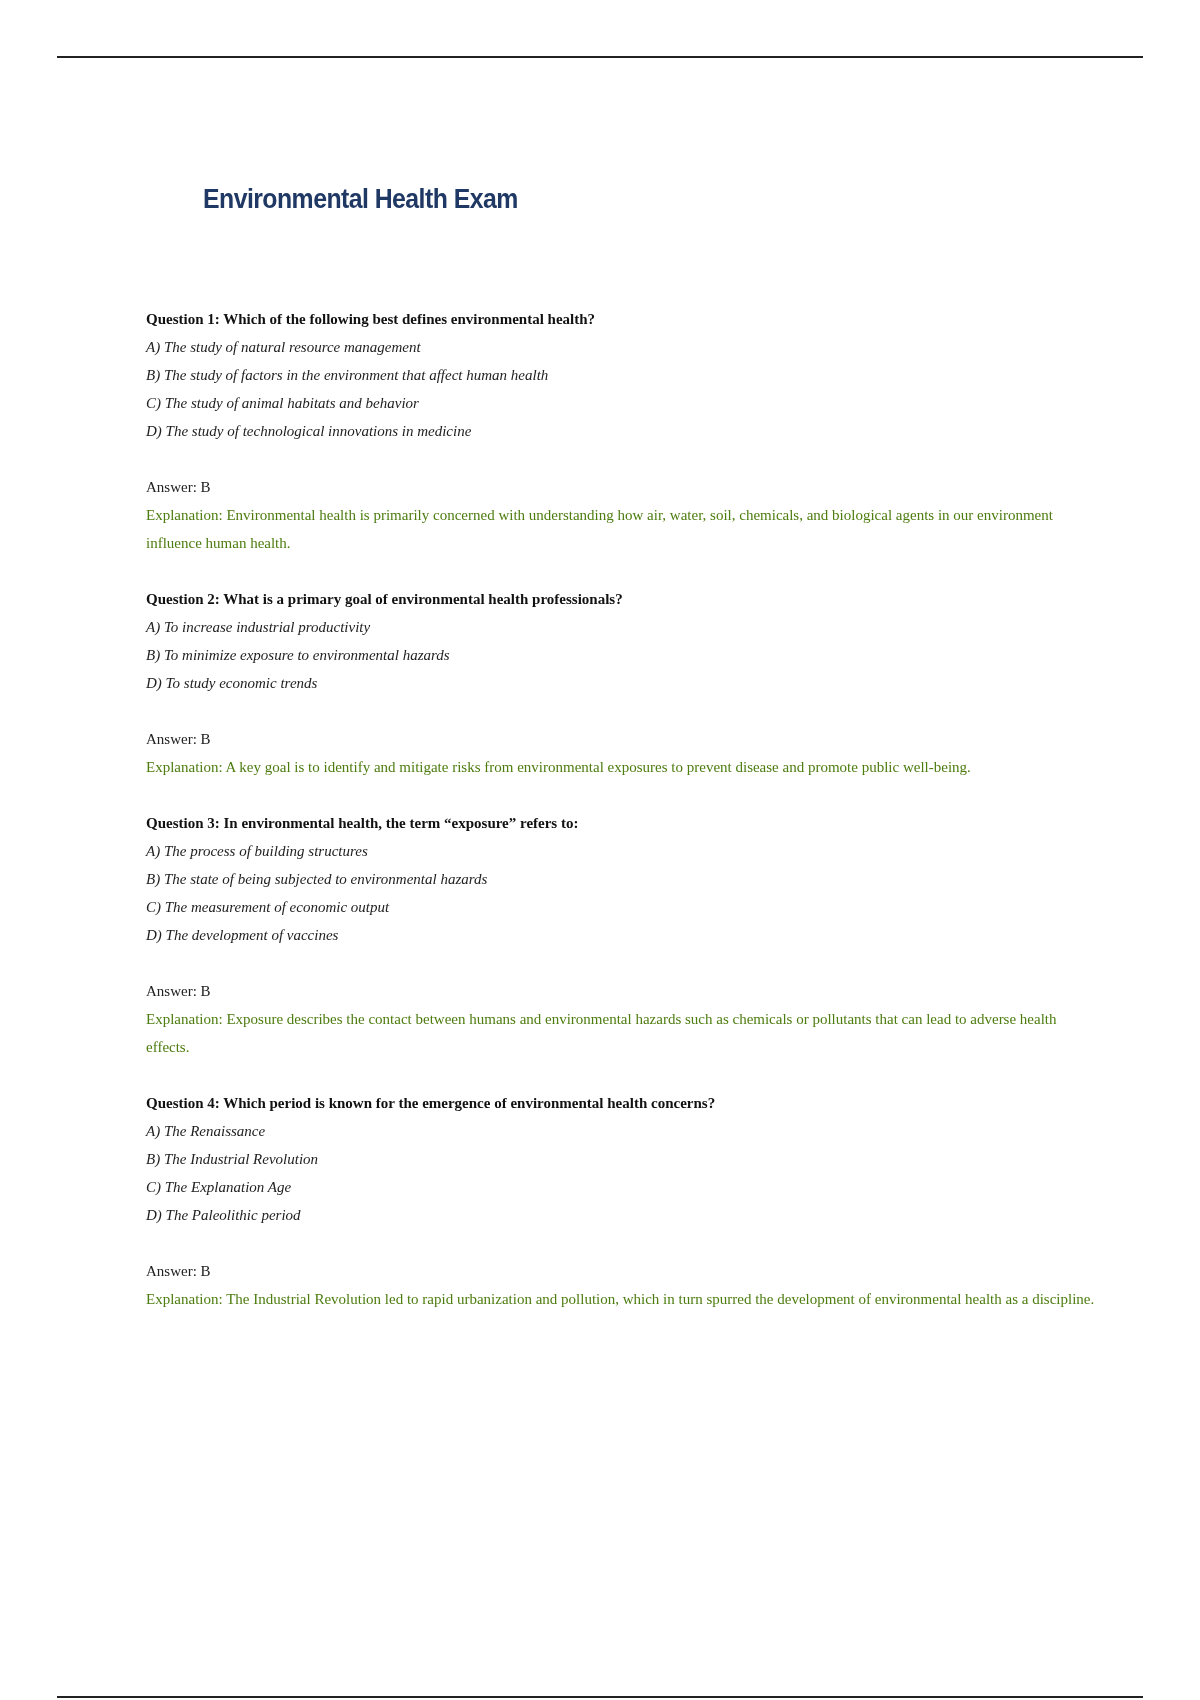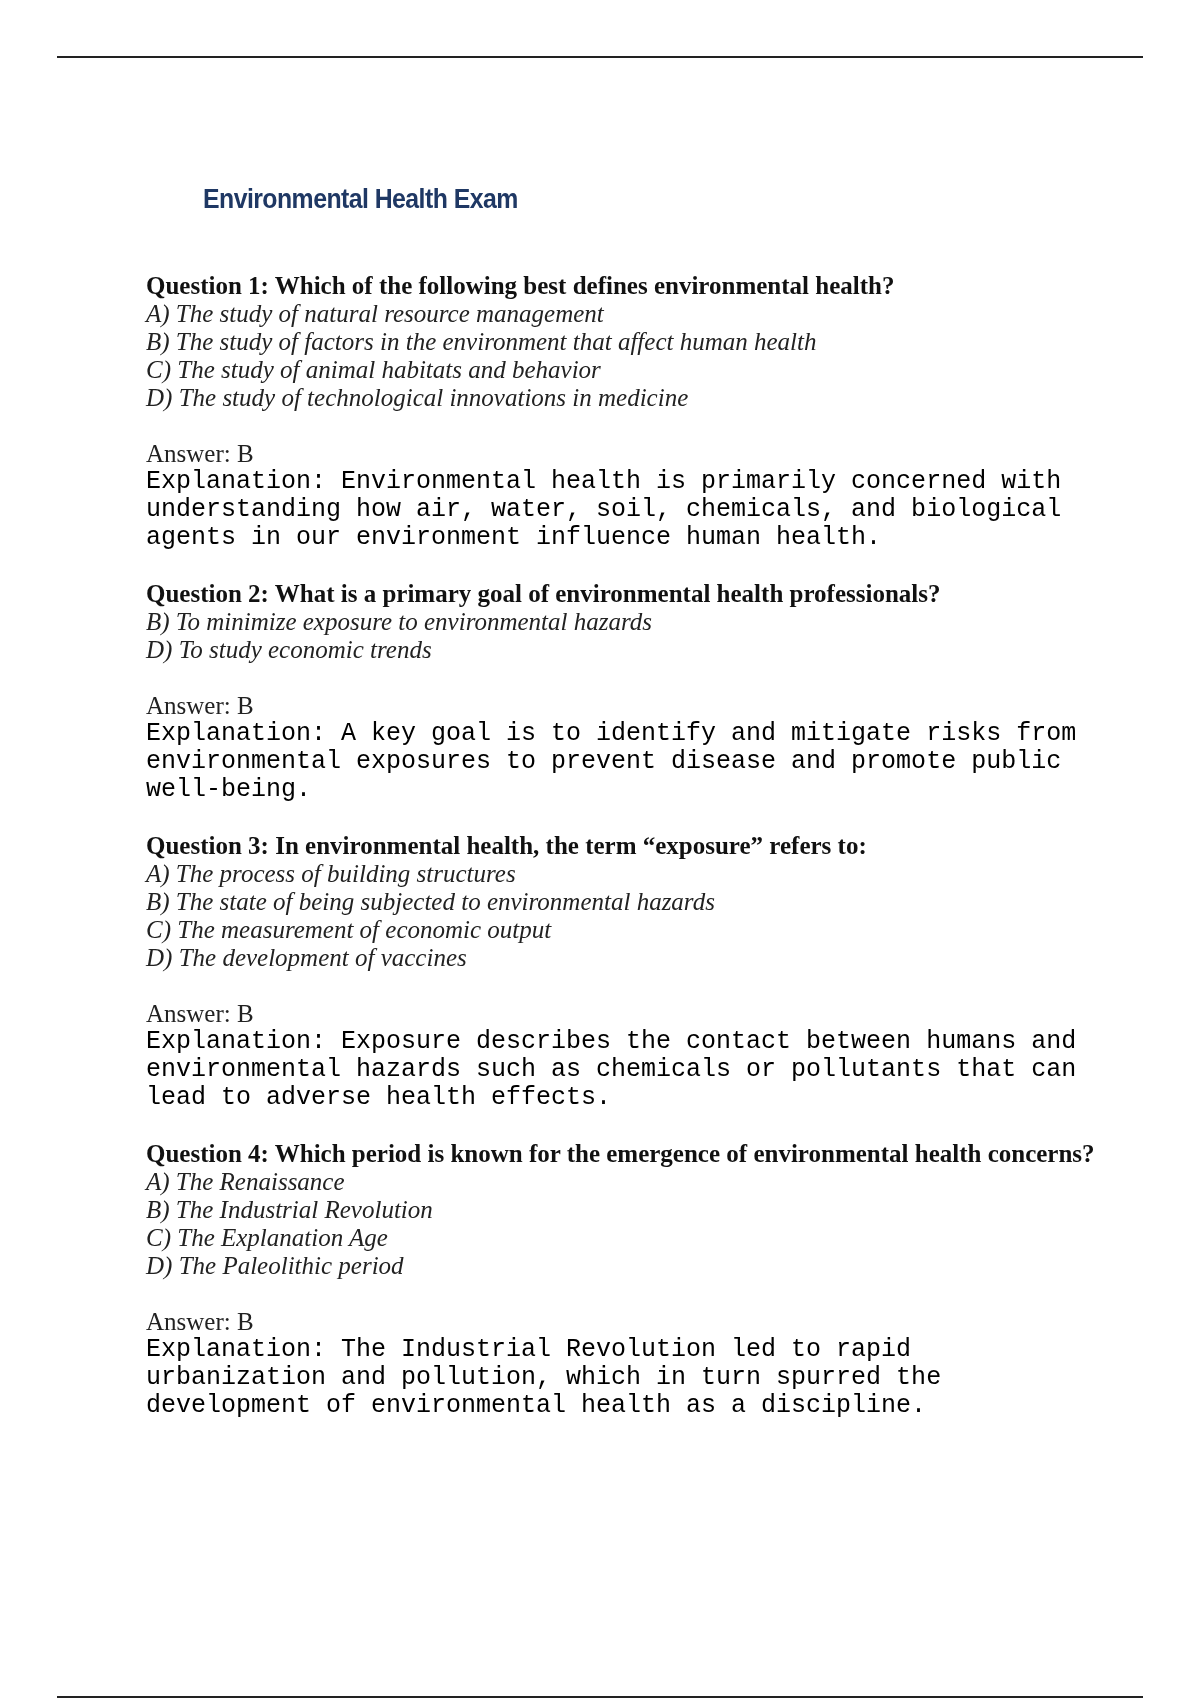--- a/index.html
+++ b/index.html
@@ -35,23 +35,23 @@
       color: #1f3864;
       letter-spacing: -0.6px;
       transform: scaleX(0.92);
       transform-origin: left top;
       white-space: nowrap;
     }
 
     .content {
       position: absolute;
       left: 146px;
-      top: 272px;
+      top: 305px;
       width: 960px;
-      font-size: 25px;
+      font-size: 15px;
       line-height: 28px;
     }
     .question-block {
       margin: 0 0 28px 0;
     }
     .question-text {
       font-weight: bold;
       color: #111111;
       white-space: nowrap;
     }
@@ -60,23 +60,22 @@
       color: #222222;
       font-style: italic;
     }
     .spacer {
       height: 28px;
     }
     .answer {
       color: #222222;
     }
     .explanation {
-      color: #000000;
+      color: #4d7c0f;
       width: 950px;
-      font-family: Liberation Mono, monospace;
     }
   </style>
 </head>
 <body>
 
 <div class="rule top"></div>
 
 <div class="doc-title">Environmental Health Exam</div>
 
 <div class="content">
@@ -87,20 +86,21 @@
     <div class="option">B) The study of factors in the environment that affect human health</div>
     <div class="option">C) The study of animal habitats and behavior</div>
     <div class="option">D) The study of technological innovations in medicine</div>
     <div class="spacer"></div>
     <div class="answer">Answer: B</div>
     <div class="explanation">Explanation: Environmental health is primarily concerned with understanding how air, water, soil, chemicals, and biological agents in our environment influence human health.</div>
   </div>
 
   <div class="question-block">
     <div class="question-text">Question 2: What is a primary goal of environmental health professionals?</div>
+    <div class="option">A) To increase industrial productivity</div>
     <div class="option">B) To minimize exposure to environmental hazards</div>
     <div class="option">D) To study economic trends</div>
     <div class="spacer"></div>
     <div class="answer">Answer: B</div>
     <div class="explanation">Explanation: A key goal is to identify and mitigate risks from environmental exposures to prevent disease and promote public well-being.</div>
   </div>
 
   <div class="question-block">
     <div class="question-text">Question 3: In environmental health, the term “exposure” refers to:</div>
     <div class="option">A) The process of building structures</div>

